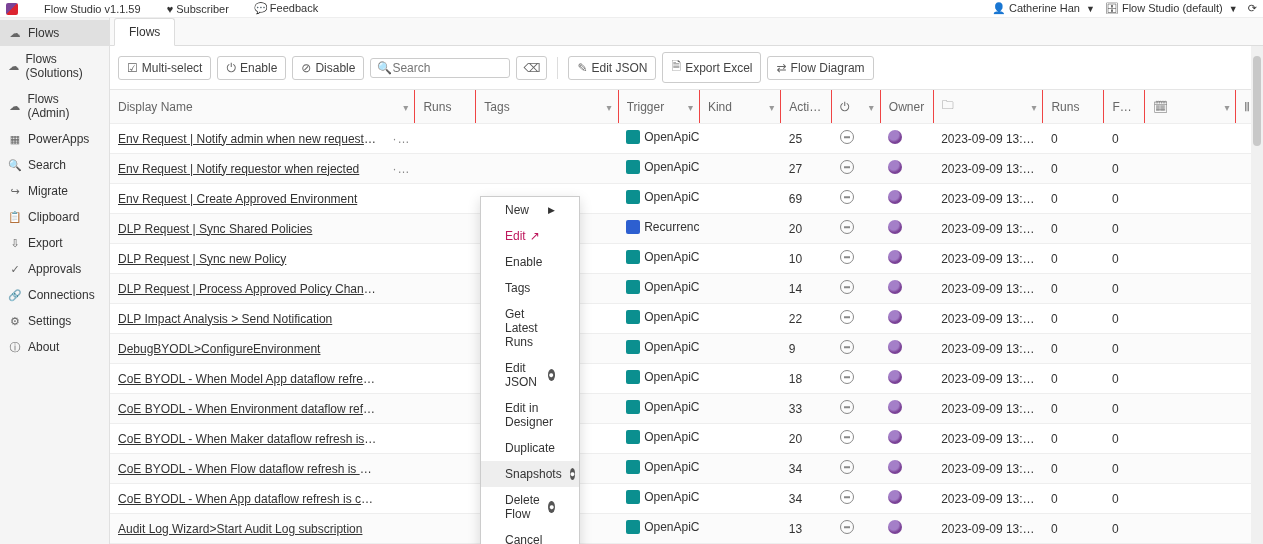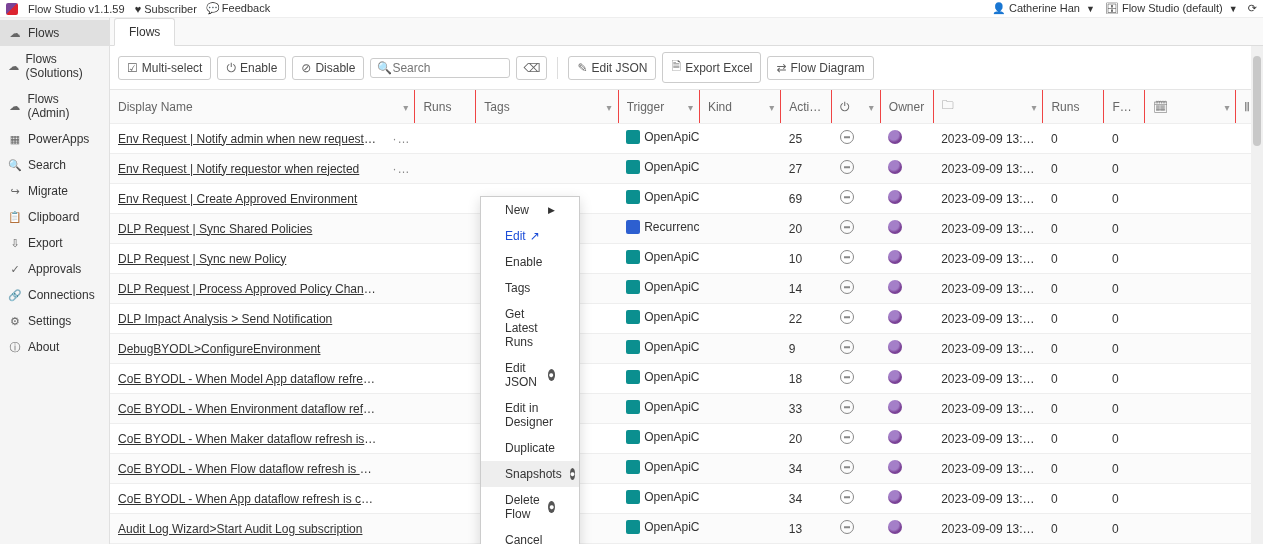--- a/index.html
+++ b/index.html
@@ -15,21 +15,21 @@
 
 
 .top-header {
   height: 18px;
   display: flex;
   align-items: center;
   padding: 0 6px;
   border-bottom: 1px solid #eee;
   font-size: 11px;
 }
-.top-header .left { display: flex; align-items: center; gap: 10px; justify-content: space-between; }
+.top-header .left { display: flex; align-items: center; gap: 26px; justify-content: space-between; }
 .top-header .right { margin-left: auto; display: flex; align-items: center; gap: 10px; }
 .app-logo {
   width: 12px; height: 12px;
   background: linear-gradient(135deg, #7b4397 50%, #dc2430 50%);
   border-radius: 2px;
   display: inline-block;
 }
 .heart { color: #333; }
 .comment-icon { display: inline-block; width: 12px; }
 .dropdown-caret { font-size: 9px; margin-left: 3px; }
@@ -192,21 +192,21 @@
 }
 .cm-item {
   padding: 6px 24px;
   cursor: pointer;
   display: flex;
   align-items: center;
   gap: 4px;
 }
 .cm-item.highlight { background: #eee; }
 .cm-item .arrow { margin-left: auto; font-size: 9px; }
-.cm-item.link-blue { color: #1d4ed8; }
+.cm-item.link-blue { color: #be185d; }
 .cm-badge {
   display: inline-block;
   background: #555;
   color: #fff;
   border-radius: 50%;
   width: 12px; height: 12px;
   font-size: 9px;
   text-align: center;
   line-height: 12px;
   margin-left: 4px;

